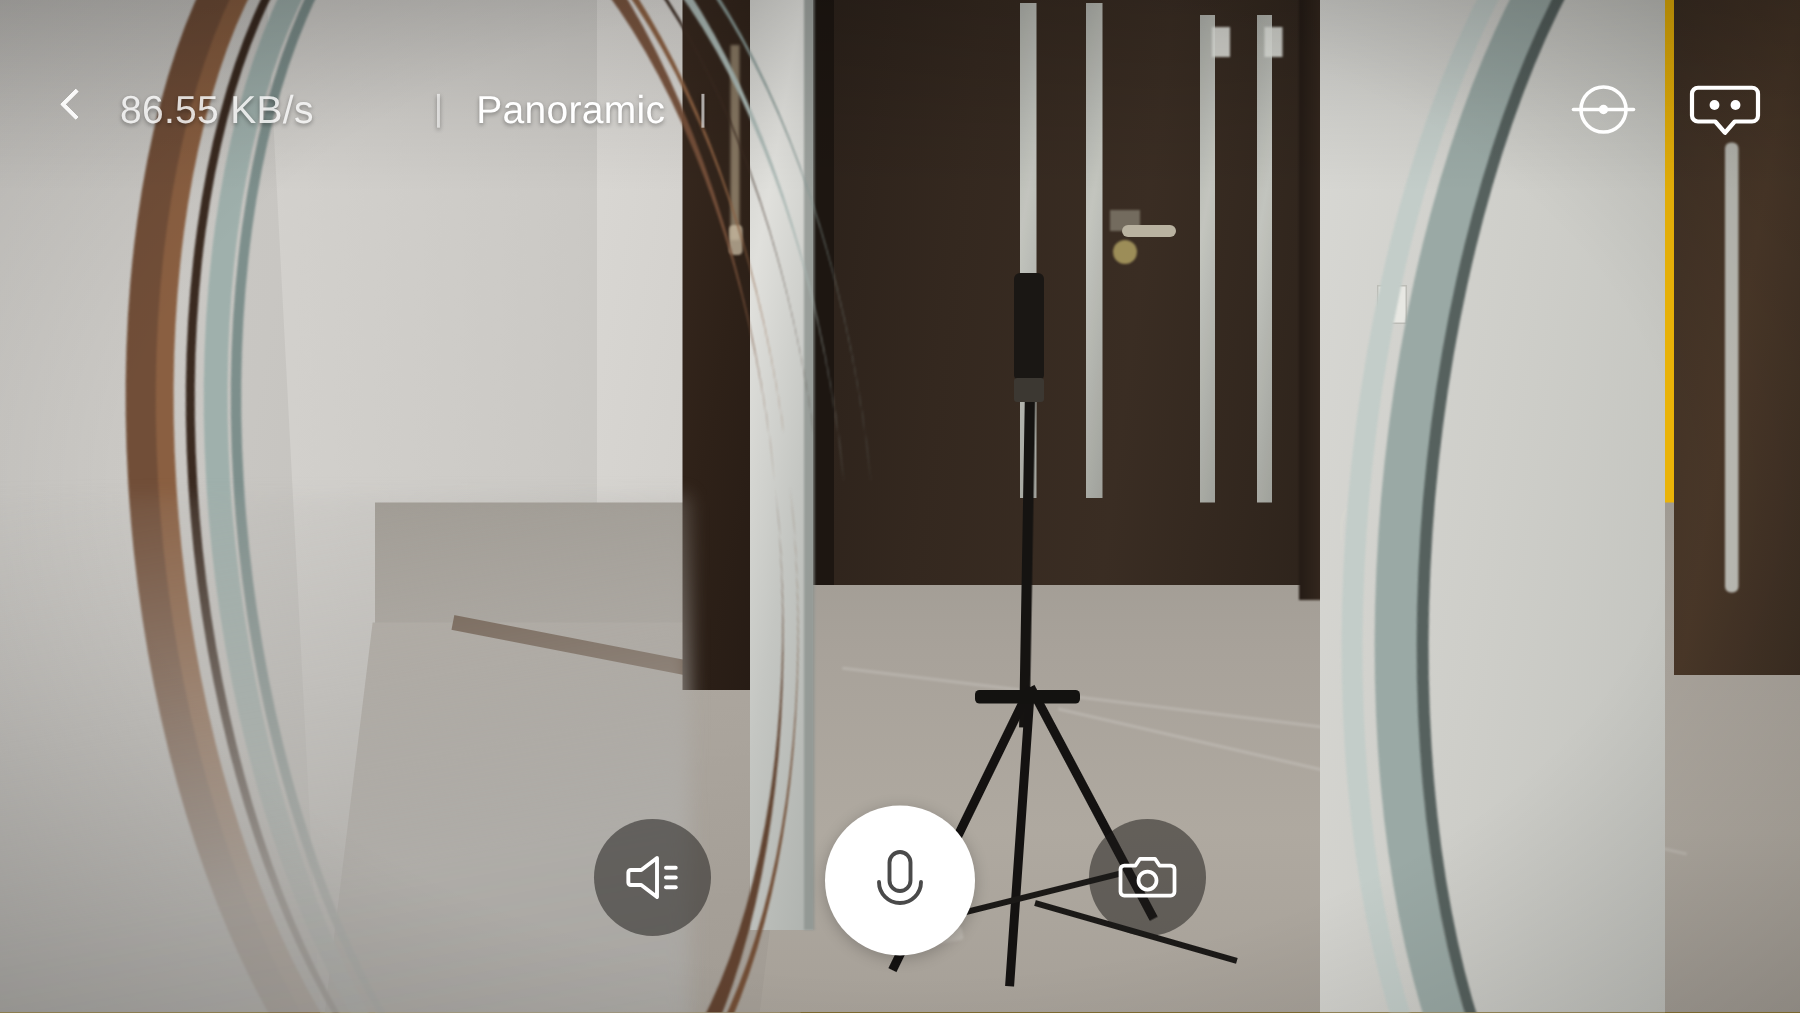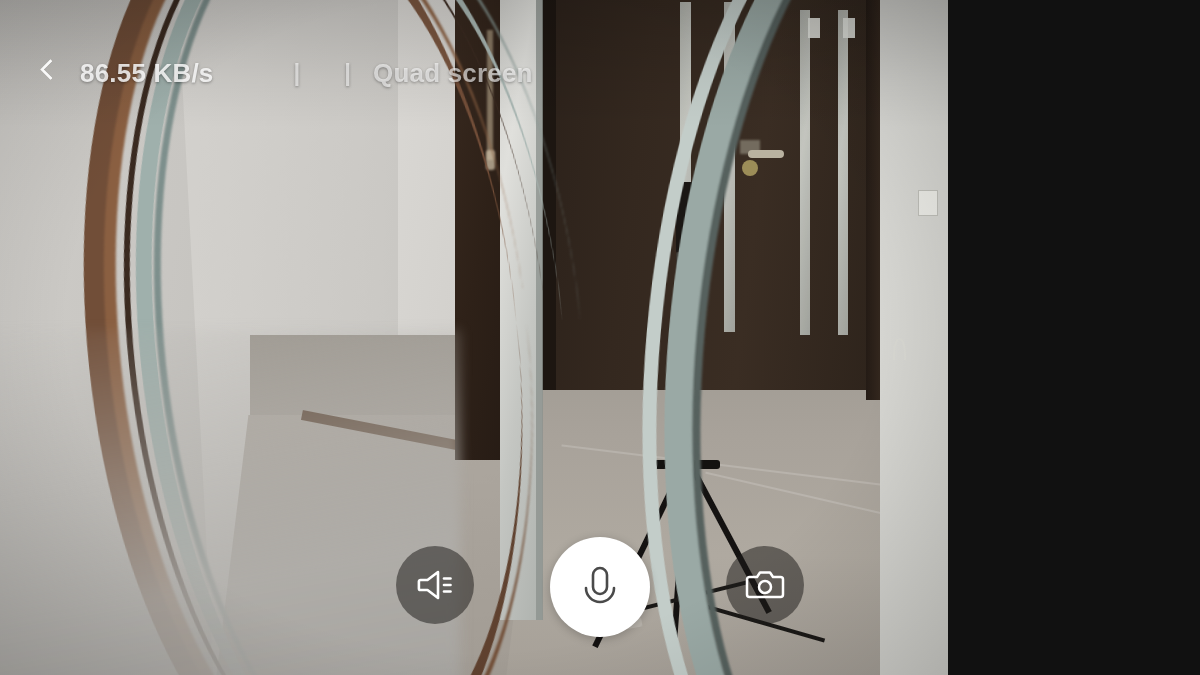--- a/index.html
+++ b/index.html
@@ -5,24 +5,23 @@
 <style>
   * { margin:0; padding:0; box-sizing:border-box; }
   html, body {
     width:1200px; height:675px; overflow:hidden;
     background:#111;
     font-family:"Liberation Sans", sans-serif;
   }
 
   .viewer {
     position:relative;
-    width:948px; height:675px;
+    width:1200px; height:675px;
     overflow:hidden;
     background:#eab308;
-    font-weight:bold;
   }
 
   
   .scene { position:absolute; inset:0; overflow:hidden; }
 
   .wall-left {
     position:absolute; left:-40px; top:-30px; width:560px; height:740px;
     background:linear-gradient(100deg,#cfcdc9 0%,#c8c6c2 38%,#bfbdb8 70%,#b4b2ad 100%);
   }
   .wall-left-shade {
@@ -437,22 +436,22 @@
   <div class="topbar">
 
     <div class="back-btn">
       <span></span>
     </div>
 
     <div class="net-speed">86.55 KB/s</div>
 
     <div class="tabs">
       <div class="tab-sep">|</div>
+      <div class="tab active">Panoramic</div>
       <div class="tab-sep">|</div>
-      <div class="tab">Quad screen</div>
     </div>
 
     <div class="topbar-spacer"></div>
 
     <div class="top-icons">
 
       <div class="icon-btn">
         <svg width="46" height="46" viewBox="0 0 46 46">
           <circle cx="23" cy="23" r="15" fill="none" stroke="#ffffff" stroke-width="2.4"></circle>
           <line x1="3" y1="23" x2="43" y2="23" stroke="#ffffff" stroke-width="2.4" stroke-linecap="round"></line>

